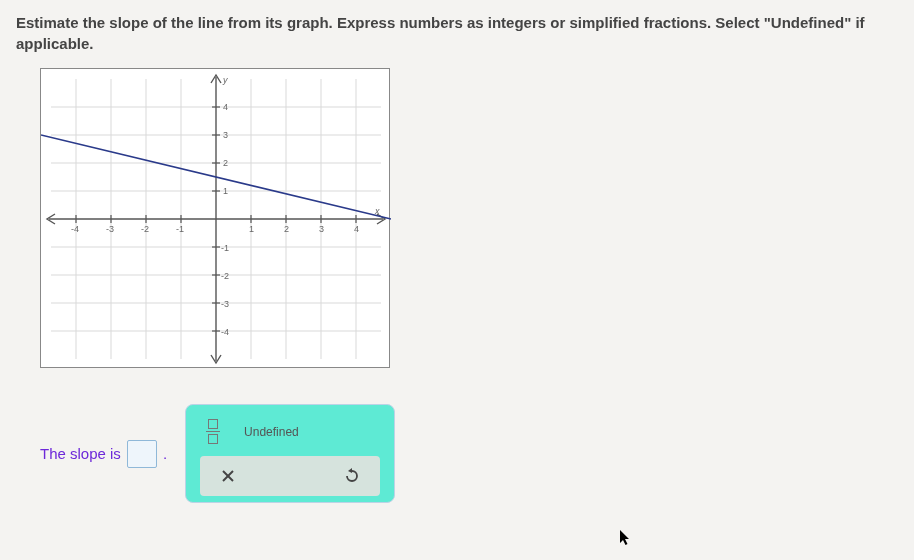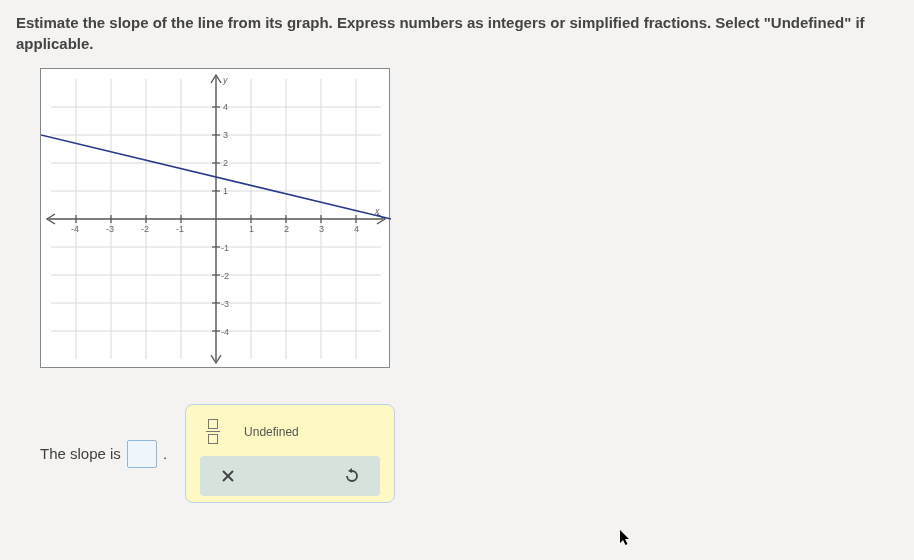--- a/index.html
+++ b/index.html
@@ -29,37 +29,37 @@
   }
   .answer-row {
     margin-top: 36px;
     display: flex;
     align-items: center;
     gap: 18px;
     padding-left: 24px;
   }
   .answer-text {
     font-size: 15px;
-    color: #404040;
+    color: #6d28d9;
     display: flex;
     align-items: center;
     gap: 6px;
   }
   .input-box {
     width: 30px;
     height: 28px;
     border: 1px solid #8fb8d8;
     background: #eef5fb;
     border-radius: 2px;
   }
   .toolbox {
     border: 1px solid #bcd3e6;
     border-radius: 8px;
     padding: 10px 14px 6px;
-    background: #fef9c3;
+    background: #5eead4;
     display: flex;
     flex-direction: column;
     gap: 8px;
     min-width: 210px;
   }
   .toolbox-row1 {
     display: flex;
     align-items: center;
     gap: 24px;
     padding: 4px 6px;

